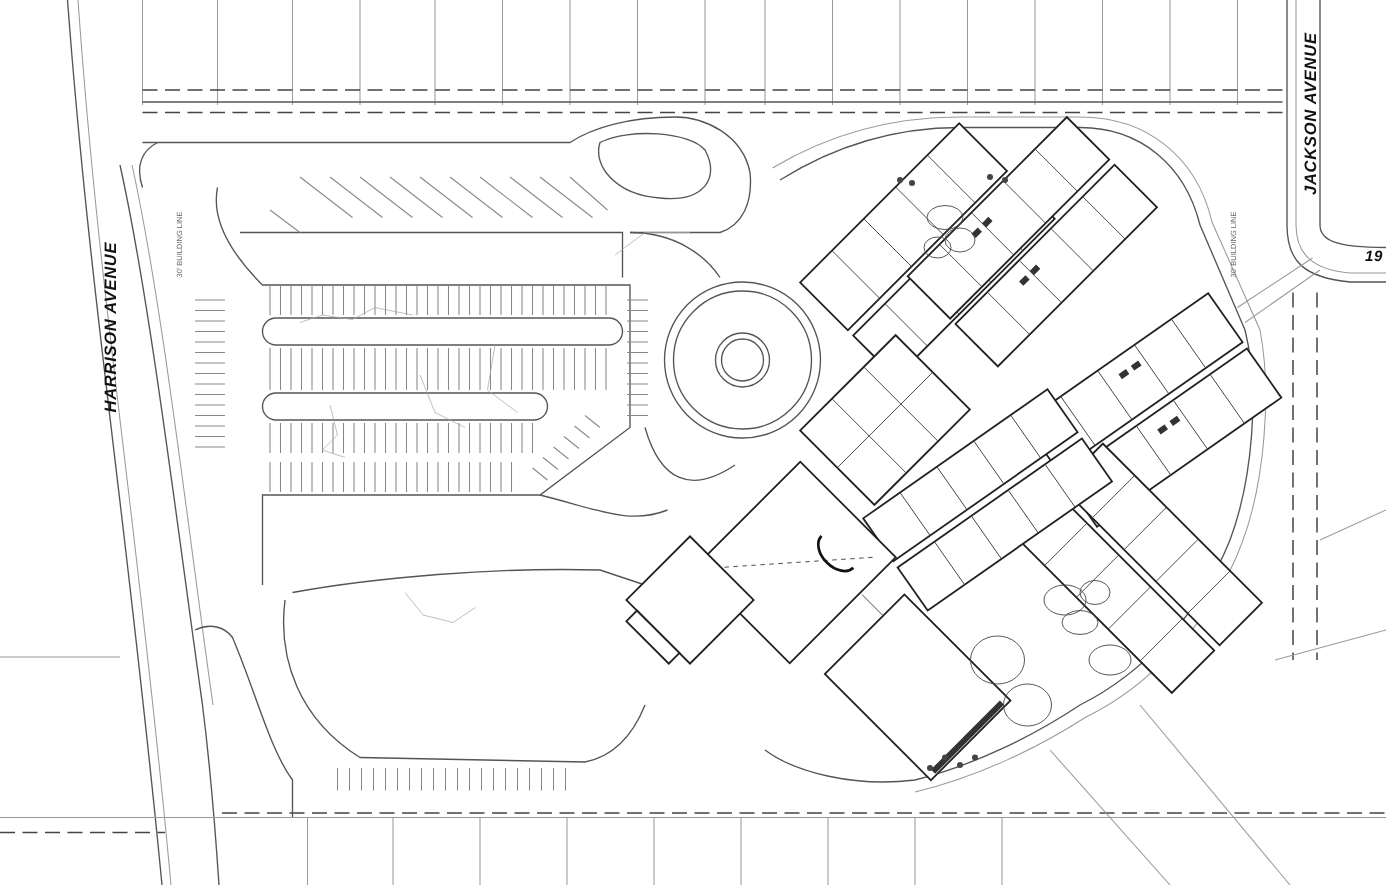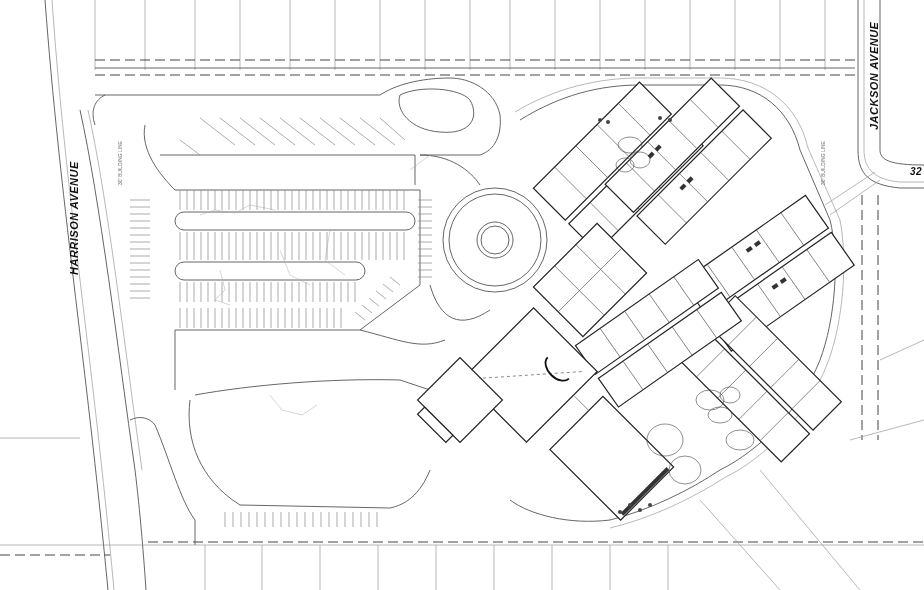--- a/index.html
+++ b/index.html
@@ -270,14 +270,14 @@
     <path d="M330 230 l-5 30 l20 15"></path>
     <path d="M270 395 l12 15 l20 5 l15 -10"></path>
     <path d="M410 170 l20 -15 l30 0"></path>
   </g>
 </svg>
 
 <div class="street-label" style="left:20px;top:205px;transform:rotate(-90deg);transform-origin:left top;top:275px;left:68px;">HARRISON AVENUE</div>
 <div class="street-label" style="left:868px;top:130px;transform:rotate(-90deg);transform-origin:left top;">JACKSON AVENUE</div>
 <div class="small-label" style="left:117px;top:185px;transform:rotate(-90deg);transform-origin:left top;">30' BUILDING LINE</div>
 <div class="small-label" style="left:820px;top:185px;transform:rotate(-90deg);transform-origin:left top;">30' BUILDING LINE</div>
-<div class="street-label" style="left:910px;top:166px;font-size:10px;">32</div>
+<div class="street-label" style="left:910px;top:166px;font-size:10px;">19</div>
 </div>
 
 </body></html>

